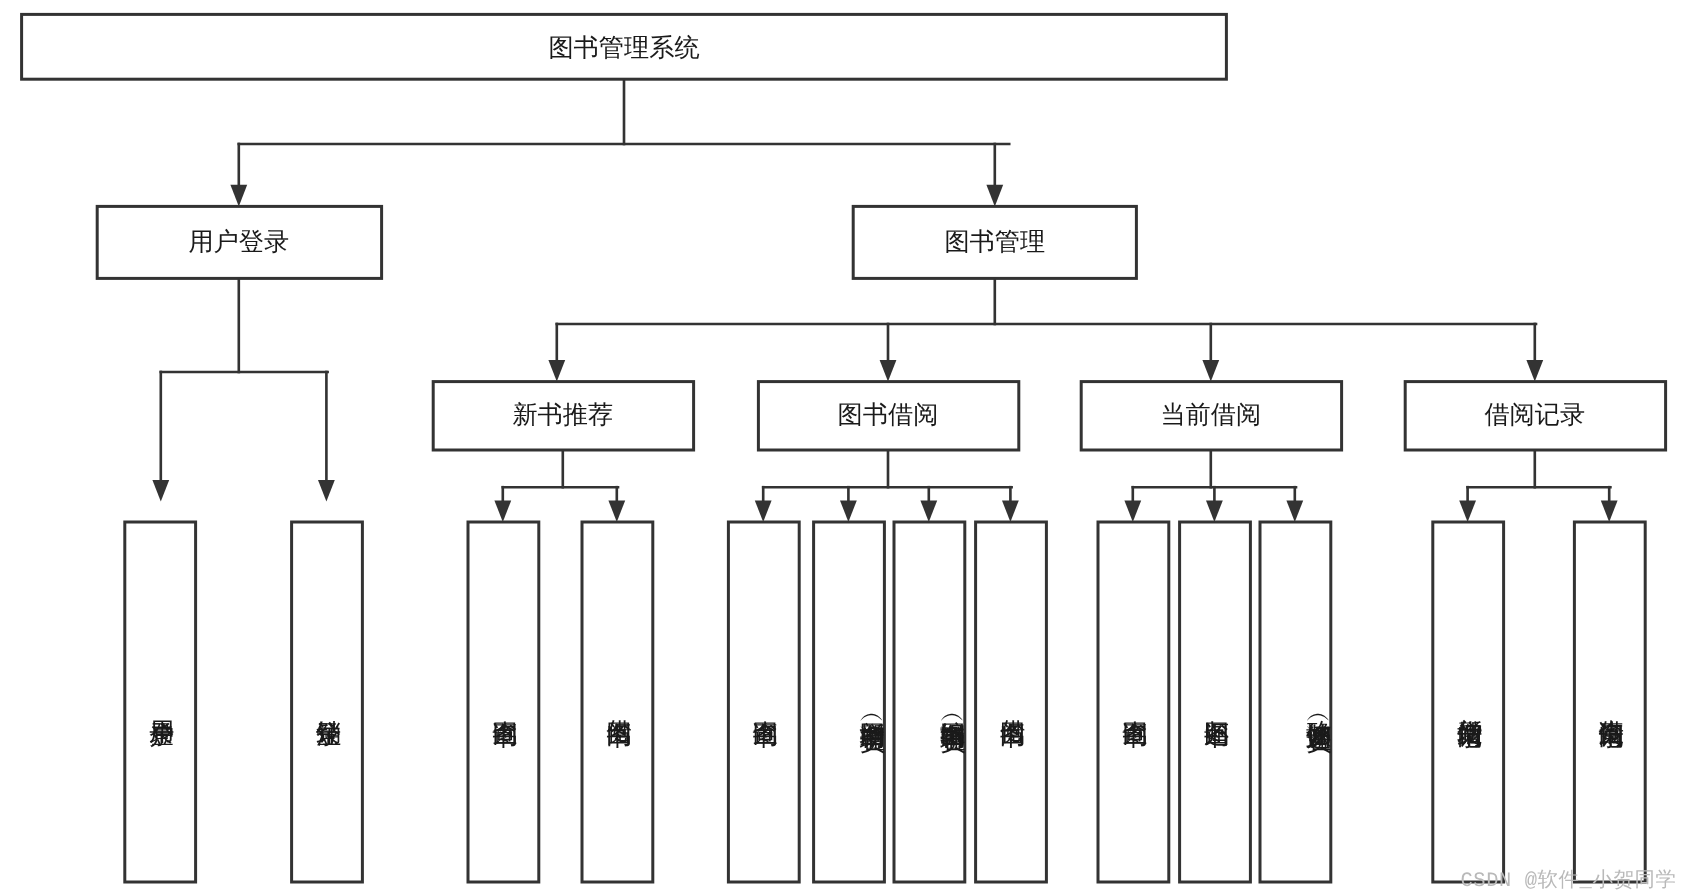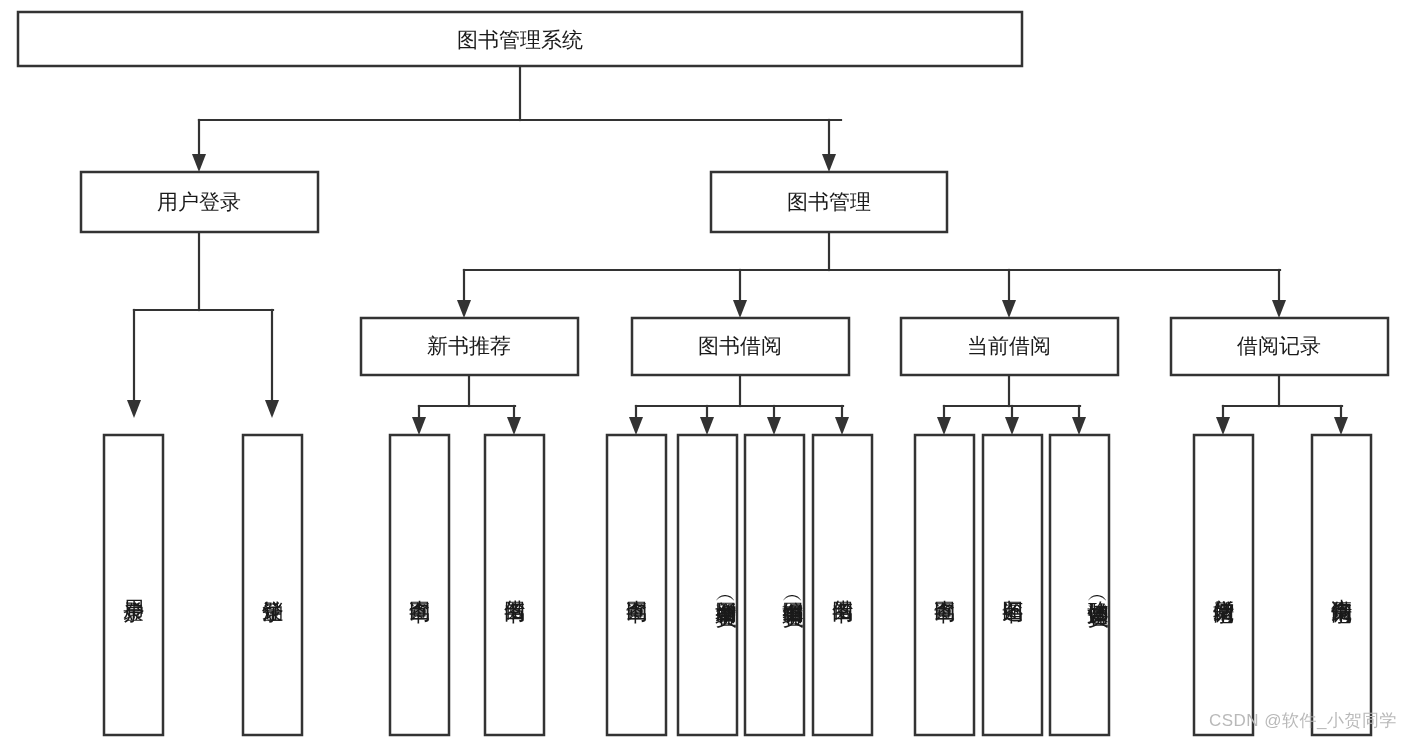--- a/index.html
+++ b/index.html
@@ -71,22 +71,22 @@
     display: flex;
     align-items: center;
     justify-content: center;
     text-align: center;
     white-space: nowrap;
     pointer-events: none;
   }
   .watermark {
     position: absolute;
     right: 8px;
-    bottom: 15px;
-    font-family: Liberation Sans, sans-serif;
+    bottom: 3px;
+    font-family: Liberation Mono, monospace;
     font-size: 17px;
     color: #b9b9b9;
     letter-spacing: 0.5px;
     white-space: nowrap;
     user-select: none;
     margin-top: 35px;
   }
 </style>
 </head>
 <body>

